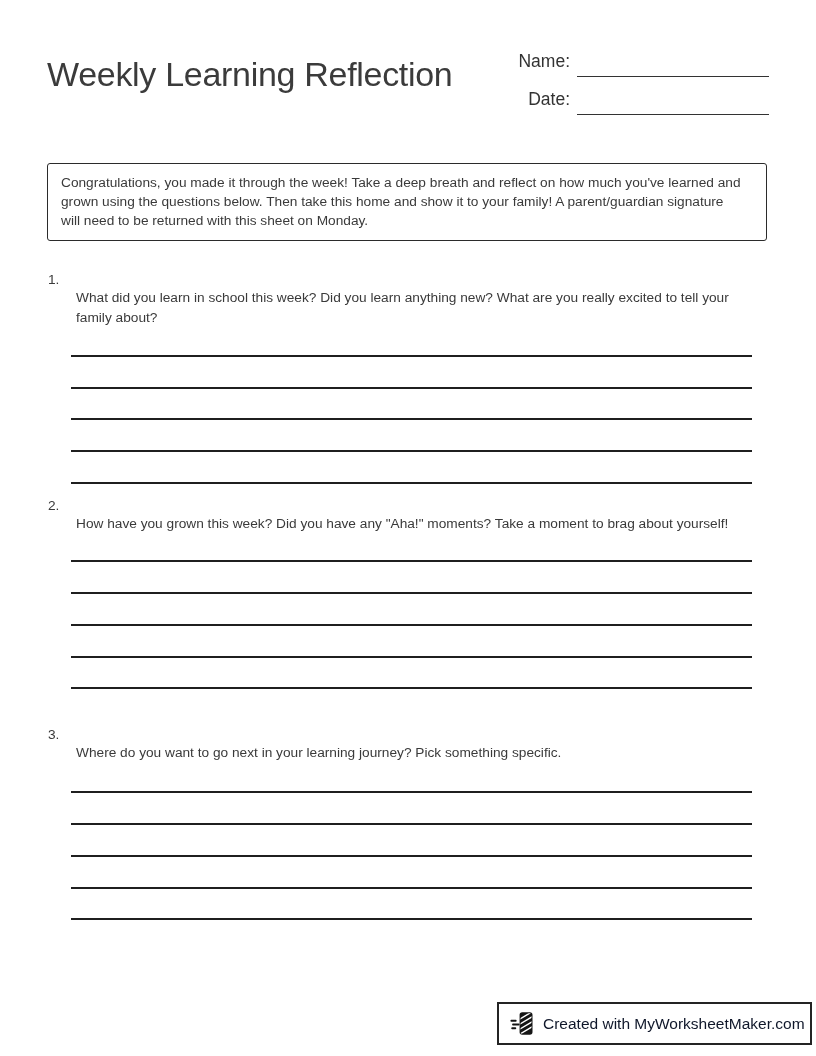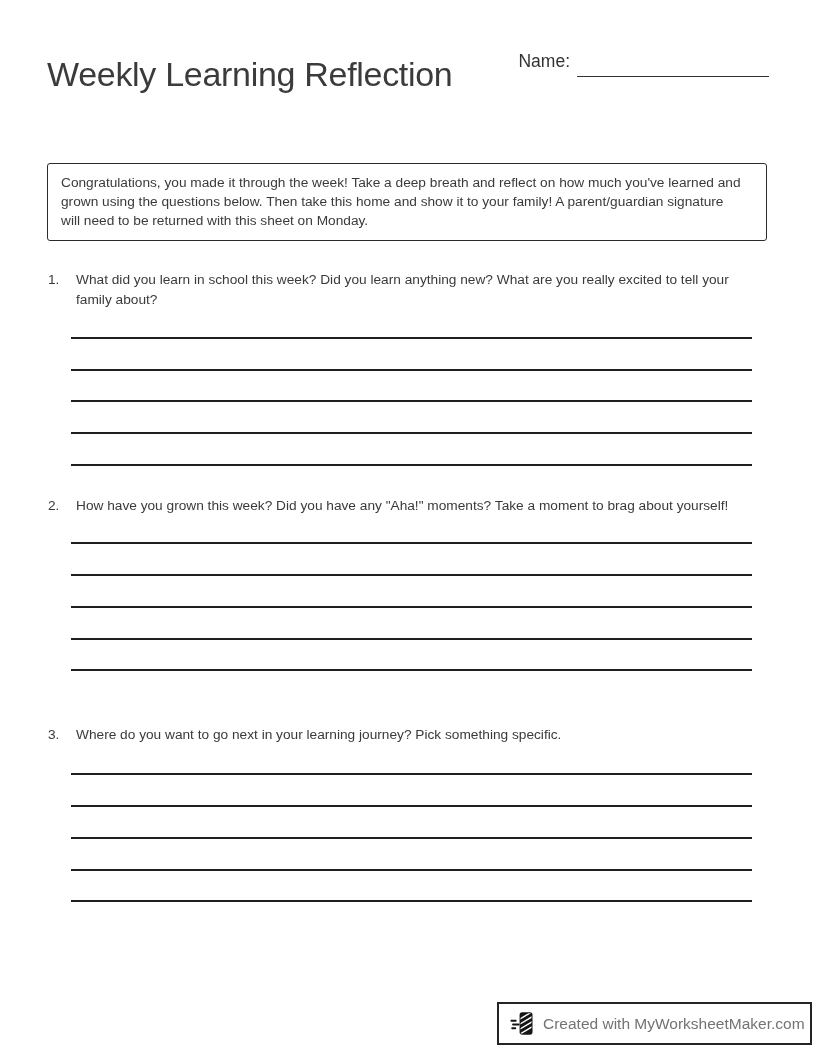--- a/index.html
+++ b/index.html
@@ -73,21 +73,21 @@
   #question-1 { top: 270px; }
   #question-2 { top: 496px; }
   #question-3 { top: 725px; }
   .question-row {
     display: flex;
     font-size: 13.7px;
     line-height: 19.5px;
     color: #3a3a3a;
   }
   .q-num { width: 28px; flex: none; }
-  .q-text { flex: 1; padding-right: 2px; }
+  .q-text { flex: 1; padding-right: 2px; margin-top: 18px; }
   .answer-lines {
     margin-left: 23px;
     width: 681px;
   }
   #question-1 .answer-lines { margin-top: -2px; }
   #question-2 .answer-lines { margin-top: -3px; }
   #question-3 .answer-lines { margin-top: -1px; }
   .answer-line {
     height: 29.8px;
     border-bottom: 2.2px solid #1f1f1f;
@@ -103,36 +103,40 @@
     box-sizing: border-box;
     border: 2px solid #242424;
     background: #ffffff;
     display: flex;
     align-items: center;
     padding: 0 10px 0 11px;
   }
   .credit-icon { flex: none; margin-right: 8px; display: block; }
   .credit-text {
     font-size: 15.5px;
-    color: #737373;
+    color: #0f172a;
     white-space: nowrap;
   }
 </style>
 </head>
 <body>
 
 <div class="page">
 
   <div class="page-title">Weekly Learning Reflection</div>
 
   <div class="field-row name-row">
     <span class="field-label">Name:</span>
     <span class="field-line"></span>
   </div>
 
+  <div class="field-row date-row">
+    <span class="field-label">Date:</span>
+    <span class="field-line"></span>
+  </div>
 
   <div class="intro-box">
     <div class="intro-text">Congratulations, you made it through the week! Take a deep breath and reflect on how much you've learned and grown using the questions below. Then take this home and show it to your family! A parent/guardian signature will need to be returned with this sheet on Monday.</div>
   </div>
 
   <div class="question-section" id="question-1">
     <div class="question-row">
       <span class="q-num">1.</span>
       <span class="q-text">What did you learn in school this week? Did you learn anything new? What are you really excited to tell your family about?</span>
     </div>

